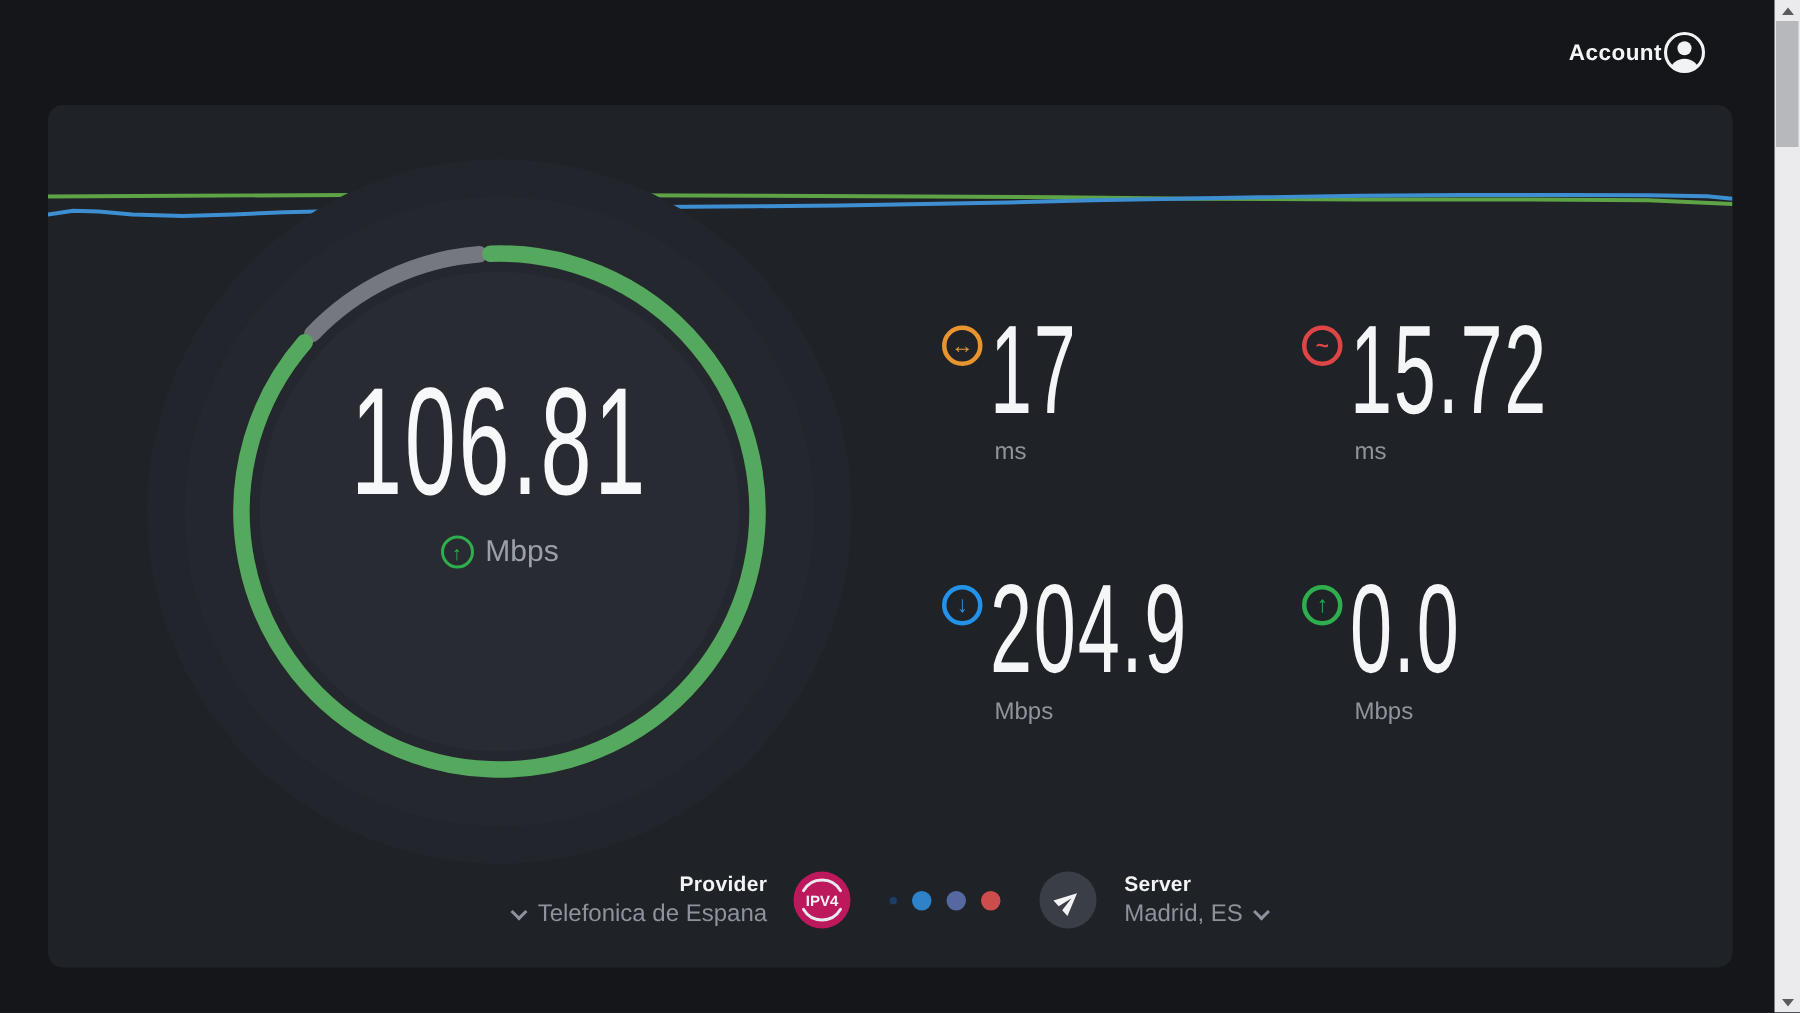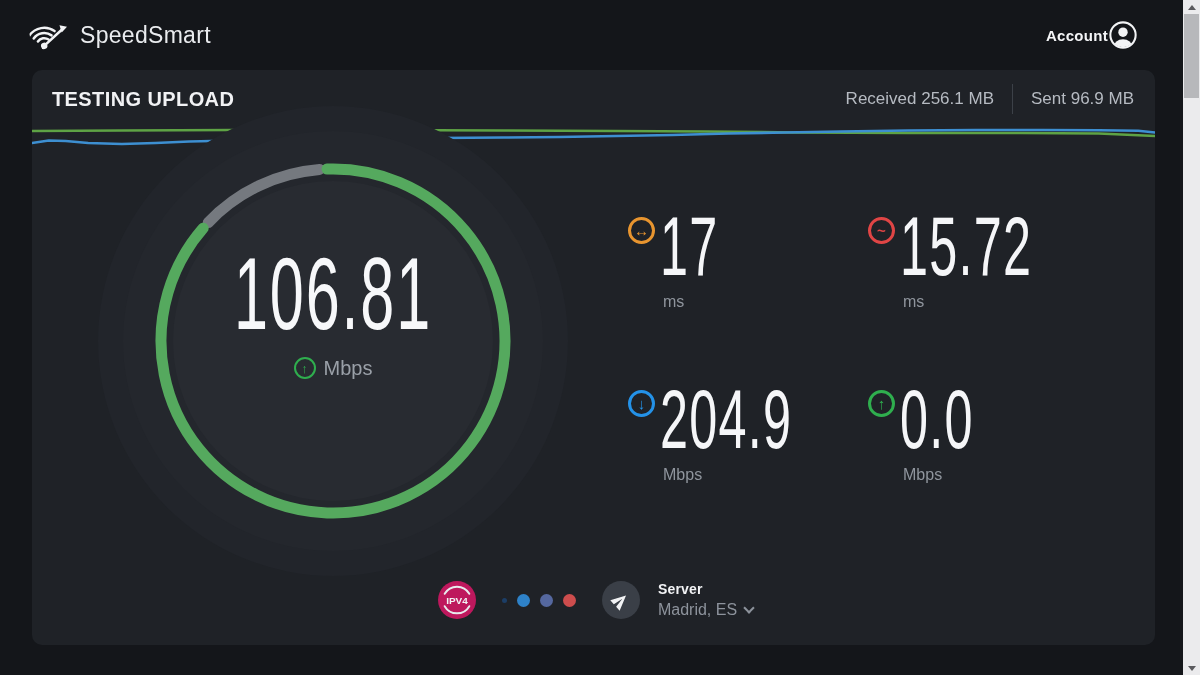--- a/index.html
+++ b/index.html
@@ -117,35 +117,20 @@
   .sb-arrow.up { top:0; }
   .sb-arrow.down { bottom:0; }
   .tri-up { width:0; height:0; border-left:4px solid transparent; border-right:4px solid transparent; border-bottom:5px solid #5b5b5f; }
   .tri-down { width:0; height:0; border-left:4px solid transparent; border-right:4px solid transparent; border-top:5px solid #5b5b5f; }
   .sb-thumb { position:absolute; left:1px; top:14px; width:15px; height:84px; background:#b7b8bb; cursor:pointer; }
 </style>
 </head>
 <body>
 
 <header class="topbar">
-  <div class="brand">
-    <span style="display:flex;">
-      <svg width="42" height="40" viewBox="0 0 44 40" style="transform:rotate(-10deg);">
-        <g fill="none" stroke="#f2f3f5" stroke-width="2.6" stroke-linecap="round">
-          <path d="M7.3 24.3 A 8 8 0 0 1 18.7 24.3"></path>
-          <path d="M3.5 20.5 A 13.5 13.5 0 0 1 22.5 20.5"></path>
-          <path d="M-0.4 16.6 A 19 19 0 0 1 26.4 16.6"></path>
-          <path d="M13 30 L34 16.5"></path>
-        </g>
-        <circle cx="13" cy="30" r="3.4" fill="#f2f3f5"></circle>
-        <polygon points="32.5,11.5 40,14.5 33.5,19.5" fill="#f2f3f5"></polygon>
-      </svg>
-    </span>
-    <span class="brand-name">SpeedSmart</span>
-  </div>
 
 
   <div class="account">
     <span class="account-label">Account</span>
     <span style="display:flex;">
       <svg width="30" height="30" viewBox="0 0 32 32">
         <defs>
             <clipPath id="avclip">
               <circle cx="16" cy="16" r="13"></circle>
             </clipPath>
@@ -155,28 +140,20 @@
           <circle cx="16" cy="13" r="5"></circle>
           <path d="M6 29 a10 8.5 0 0 1 20 0 Z"></path>
         </g>
       </svg>
     </span>
   </div>
 </header>
 
 <main class="panel">
 
-  <div class="panel-header">
-    <div class="status-title">TESTING UPLOAD</div>
-    <div class="transfer">
-      <span class="transfer-text">Received 256.1 MB</span>
-      <span class="transfer-divider"></span>
-      <span class="transfer-text">Sent 96.9 MB</span>
-    </div>
-  </div>
 
   <svg class="spark" id="sparkline" viewBox="0 0 1123 46" preserveAspectRatio="none">
       <polyline points="0.0,11 89.8,10.5 202.1,10 336.9,10 471.7,10.5 584.0,11 673.8,11.5 763.6,12.5 875.9,13 988.2,13 1066.8,13.5 1123.0,16" fill="none" stroke="#5ea345" stroke-width="2.6" stroke-linejoin="round" stroke-linecap="round"></polyline>
       <polyline points="0.0,23 16.8,20.5 33.7,21 56.2,23 89.8,24 123.5,23 157.2,21.5 202.1,20.5 269.5,19.5 336.9,18.5 404.3,18 471.7,17.5 527.8,17 584.0,16 640.1,15 696.3,13.5 752.4,12.5 808.6,11.5 875.9,10.5 943.3,10 1010.7,10 1066.8,10.2 1106.2,10.8 1123.0,12.5" fill="none" stroke="#3d8fd1" stroke-width="2.6" stroke-linejoin="round" stroke-linecap="round"></polyline>
     </svg>
 
   <div class="halo halo-outer"></div>
   <div class="halo halo-mid"></div>
 
   <div class="gauge-wrap">
@@ -217,20 +194,27 @@
   </div>
   <div class="stat upload">
     <span class="stat-icon" style="color: rgb(47, 174, 78);">↑</span>
     <div class="stat-col">
       <span class="stat-value">0.0</span>
       <span class="stat-unit">Mbps</span>
     </div>
   </div>
 
   <div class="footer-row">
+    <div class="net-block right">
+      <span class="net-label">Provider</span>
+      <span class="net-value">
+        <span class="chev"></span>
+        <span>Telefonica de Espana</span>
+      </span>
+    </div>
 
     <div class="badge-circle badge-ipv4">
       <svg width="38" height="38" viewBox="0 0 40 40">
         <g fill="none" stroke="#e8eaed" stroke-width="2" stroke-linecap="round">
           <path d="M7 13.5 A 15 15 0 0 1 33 13.5"></path>
           <path d="M33 26.5 A 15 15 0 0 1 7 26.5"></path>
         </g>
         <text x="20" y="24" text-anchor="middle" font-size="10.5" font-weight="bold" fill="#f2f3f5" font-family="Liberation Sans, sans-serif" id="ipv4-text">IPV4</text>
       </svg>
     </div>

